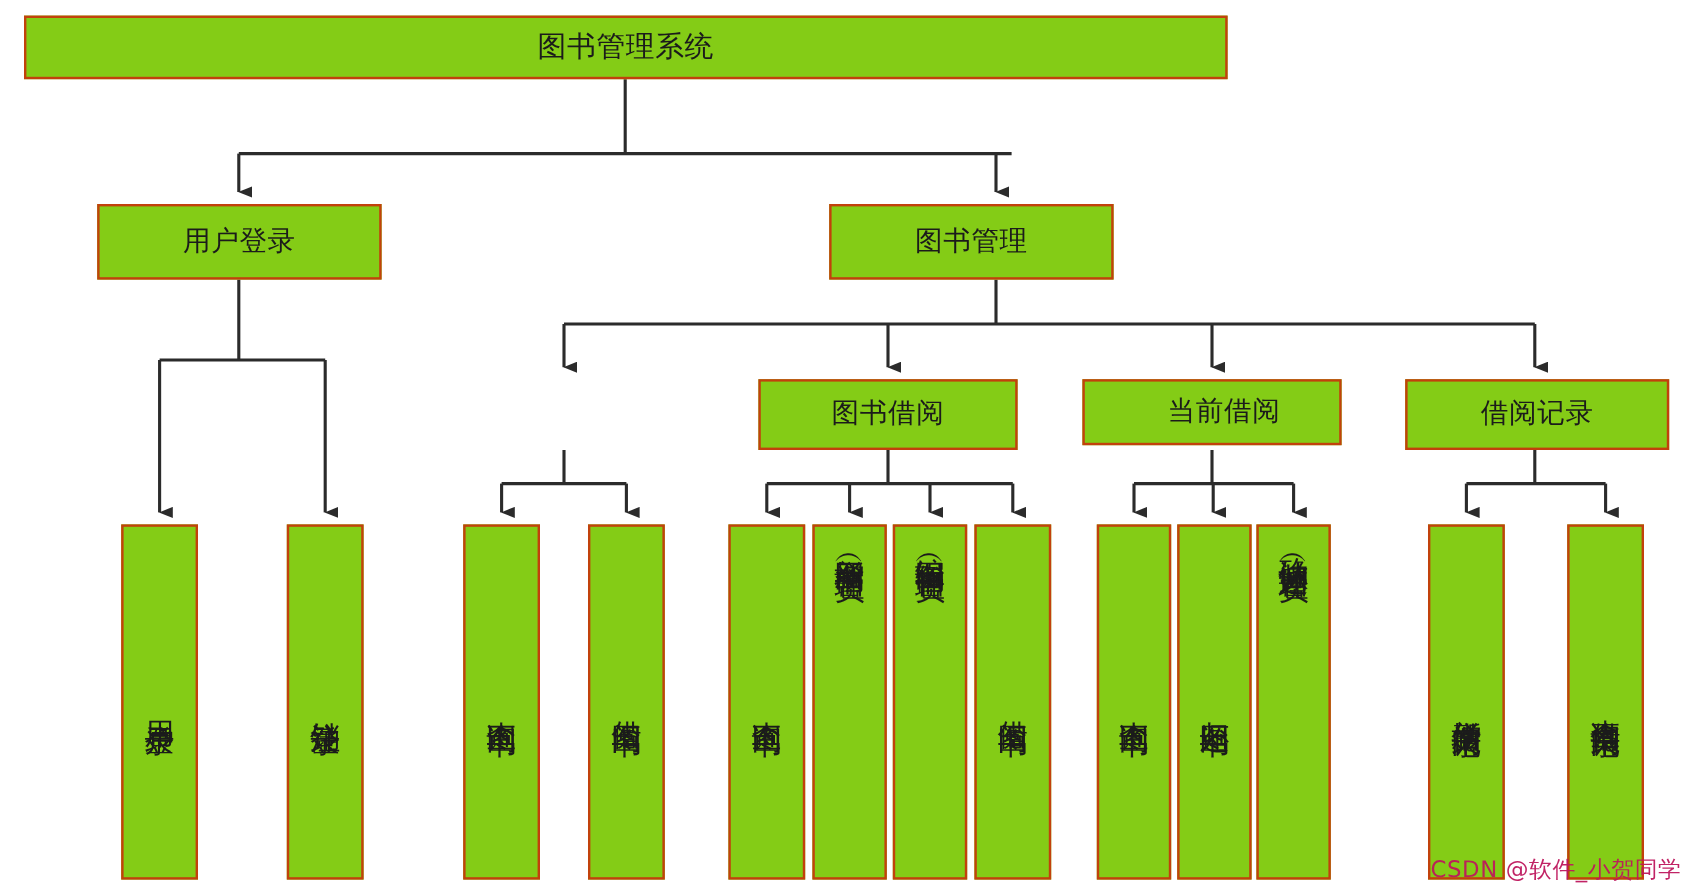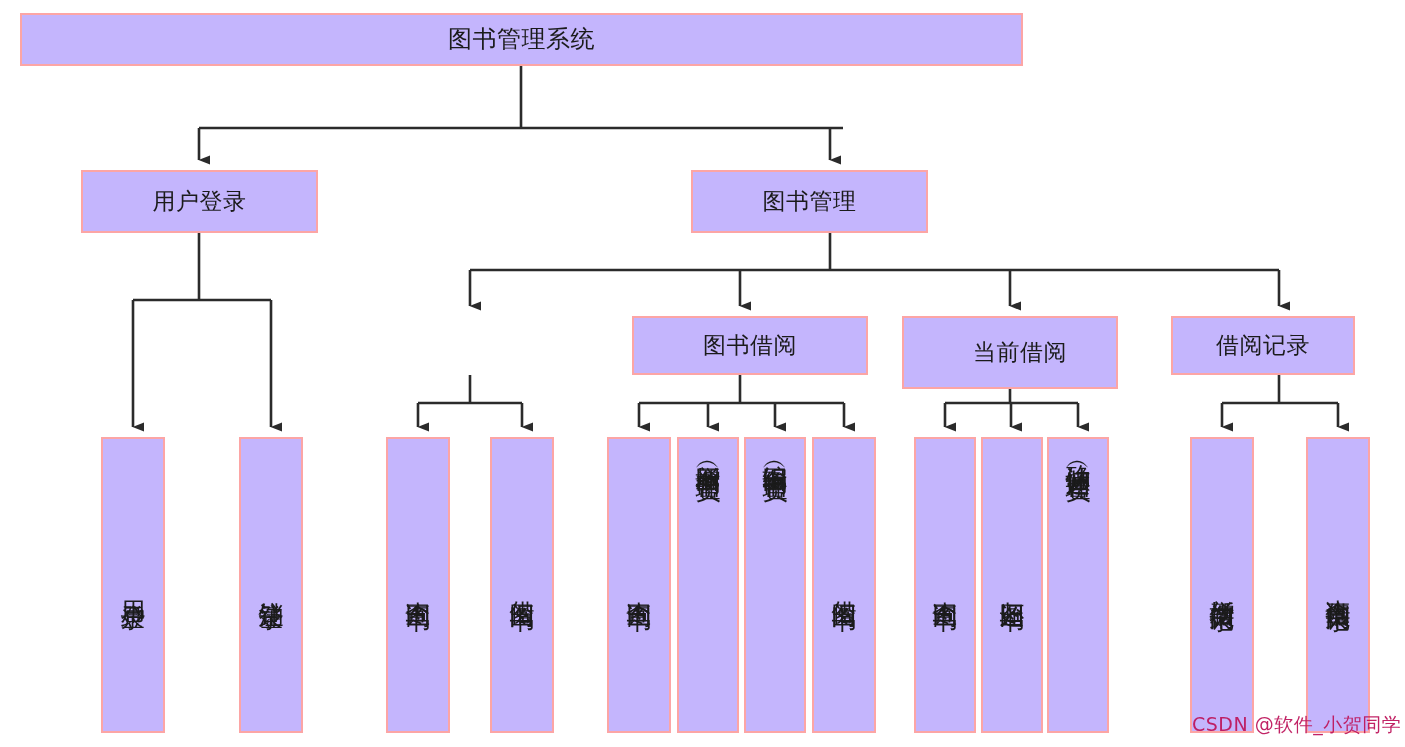--- a/index.html
+++ b/index.html
@@ -22,22 +22,22 @@
     position: absolute;
     left: 0;
     top: 0;
     width: 1405px;
     height: 747px;
     pointer-events: none;
   }
   .node {
     position: absolute;
     box-sizing: border-box;
-    background: #c4b5fd;
-    border: 2px solid #fca5a5;
+    background: #84cc16;
+    border: 2px solid #c2410c;
     display: flex;
     align-items: center;
     justify-content: center;
     z-index: 2;
   }
   .node-label {
     color: #1b1b1b;
     text-align: center;
     line-height: 1.12;
     letter-spacing: 0.5px;
@@ -144,29 +144,29 @@
 
   <div class="node horiz" style="left:81px; top:170px; width:237px; height:63px;">
     <span class="node-label">用户登录</span>
   </div>
 
   <div class="node horiz" style="left:691px; top:170px; width:237px; height:63px;">
     <span class="node-label">图书管理</span>
   </div>
 
 
-  <div class="node horiz" style="left:632px; top:316px; width:236px; height:59px;">
+  <div class="node horiz" style="left:632px; top:316px; width:216px; height:59px;">
     <span class="node-label">图书借阅</span>
   </div>
 
-  <div class="node horiz" style="left:902px; top:316px; width:216px; height:73px;padding-left:20px;">
+  <div class="node horiz" style="left:902px; top:316px; width:216px; height:55px;padding-left:20px;">
     <span class="node-label">当前借阅</span>
   </div>
 
-  <div class="node horiz" style="left:1171px; top:316px; width:184px; height:59px;">
+  <div class="node horiz" style="left:1171px; top:316px; width:220px; height:59px;">
     <span class="node-label">借阅记录</span>
   </div>
 
   <div class="node vert mid-text" style="left:101px; top:437px; width:64px; height:296px;">
     <span class="node-label">用户登录</span>
   </div>
 
   <div class="node vert mid-text" style="left:239px; top:437px; width:64px; height:296px;">
     <span class="node-label">注销登录</span>
   </div>

